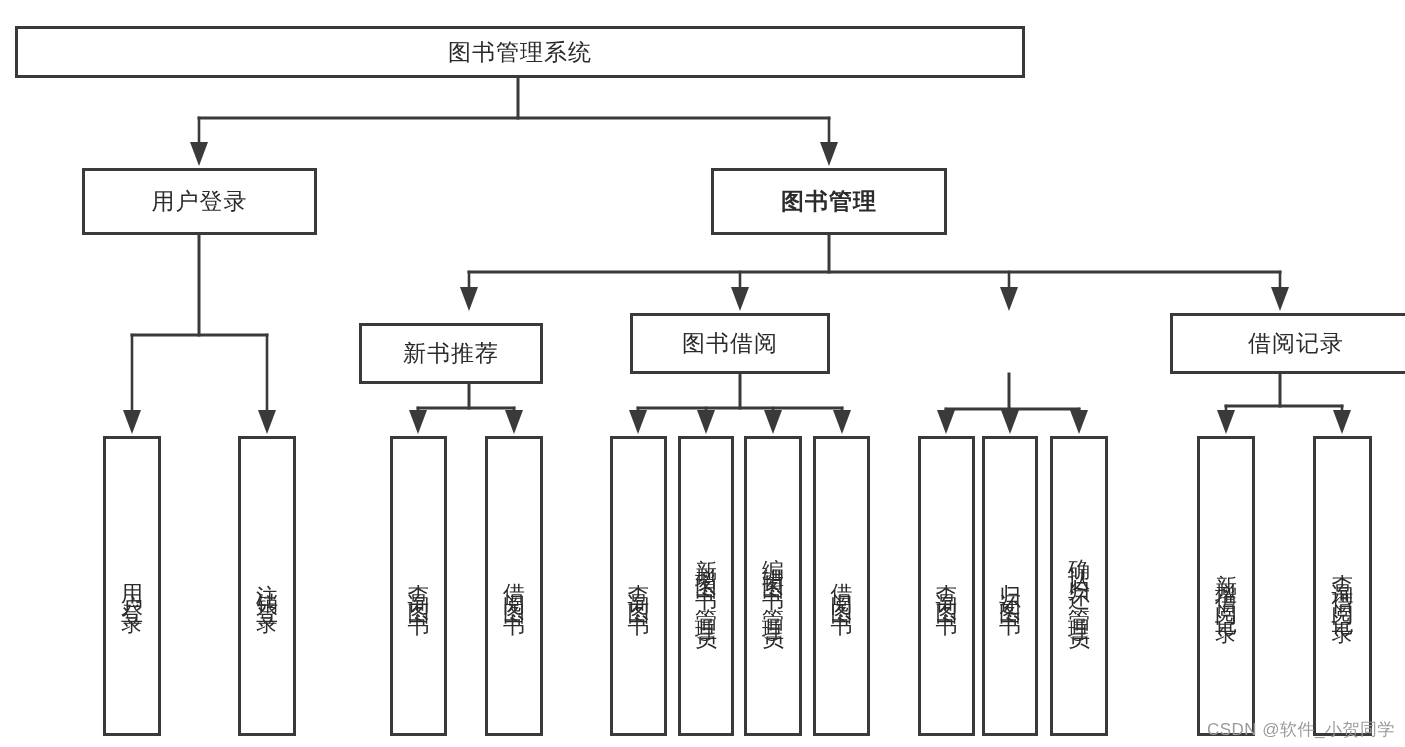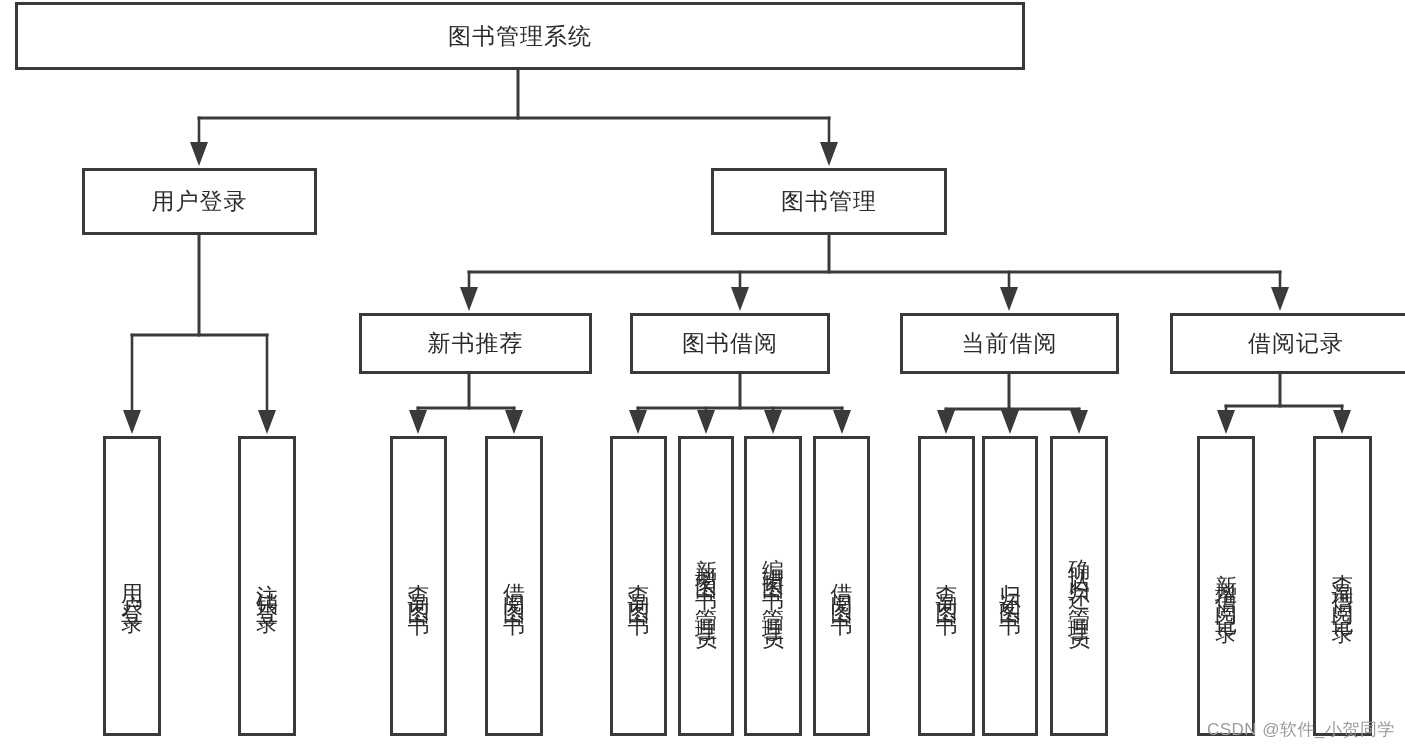--- a/index.html
+++ b/index.html
@@ -131,40 +131,37 @@
     <g>
       <line x1="1280" y1="374" x2="1280" y2="406"></line>
       <line x1="1226" y1="406" x2="1342" y2="406"></line>
       <line x1="1226" y1="406" x2="1226" y2="412" stroke-width="2.6"></line>
       <polygon points="1217,410 1235,410 1226,434" stroke="none"></polygon>
       <line x1="1342" y1="406" x2="1342" y2="412" stroke-width="2.6"></line>
       <polygon points="1333,410 1351,410 1342,434" stroke="none"></polygon>
     </g>
   </svg>
 
-  <div class="box" style="left:15px; top:2px; width:1010px; height:68px;">
+  <div class="box" style="left:15px; top:26px; width:1010px; height:52px;">
     <span class="lbl">图书管理系统</span>
   </div>
 
   <div class="box" style="left:82px; top:168px; width:235px; height:67px;">
     <span class="lbl">用户登录</span>
   </div>
-  <div class="box" style="left:711px; top:168px; width:236px; height:67px;">
+  <div class="box" style="left:711px; top:168px; width:236px; height:67px;font-weight:bold;">
     <span class="lbl">图书管理</span>
   </div>
 
-  <div class="box" style="left:359px; top:313px; width:233px; height:61px;text-align:center;">
+  <div class="box" style="left:359px; top:323px; width:184px; height:61px;text-align:center;">
     <span class="lbl">新书推荐</span>
   </div>
   <div class="box" style="left:630px; top:313px; width:200px; height:61px;">
     <span class="lbl">图书借阅</span>
   </div>
-  <div class="box" style="left:900px; top:313px; width:219px; height:61px;">
-    <span class="lbl">当前借阅</span>
-  </div>
   <div class="box" style="left:1170px; top:313px; width:252px; height:61px;">
     <span class="lbl">借阅记录</span>
   </div>
 
   <div class="box vert" style="left:103px; top:436px; width:58px; height:300px;">
     <span class="lbl">用户登录</span>
   </div>
   <div class="box vert" style="left:238px; top:436px; width:58px; height:300px;">
     <span class="lbl">注销登录</span>
   </div>

